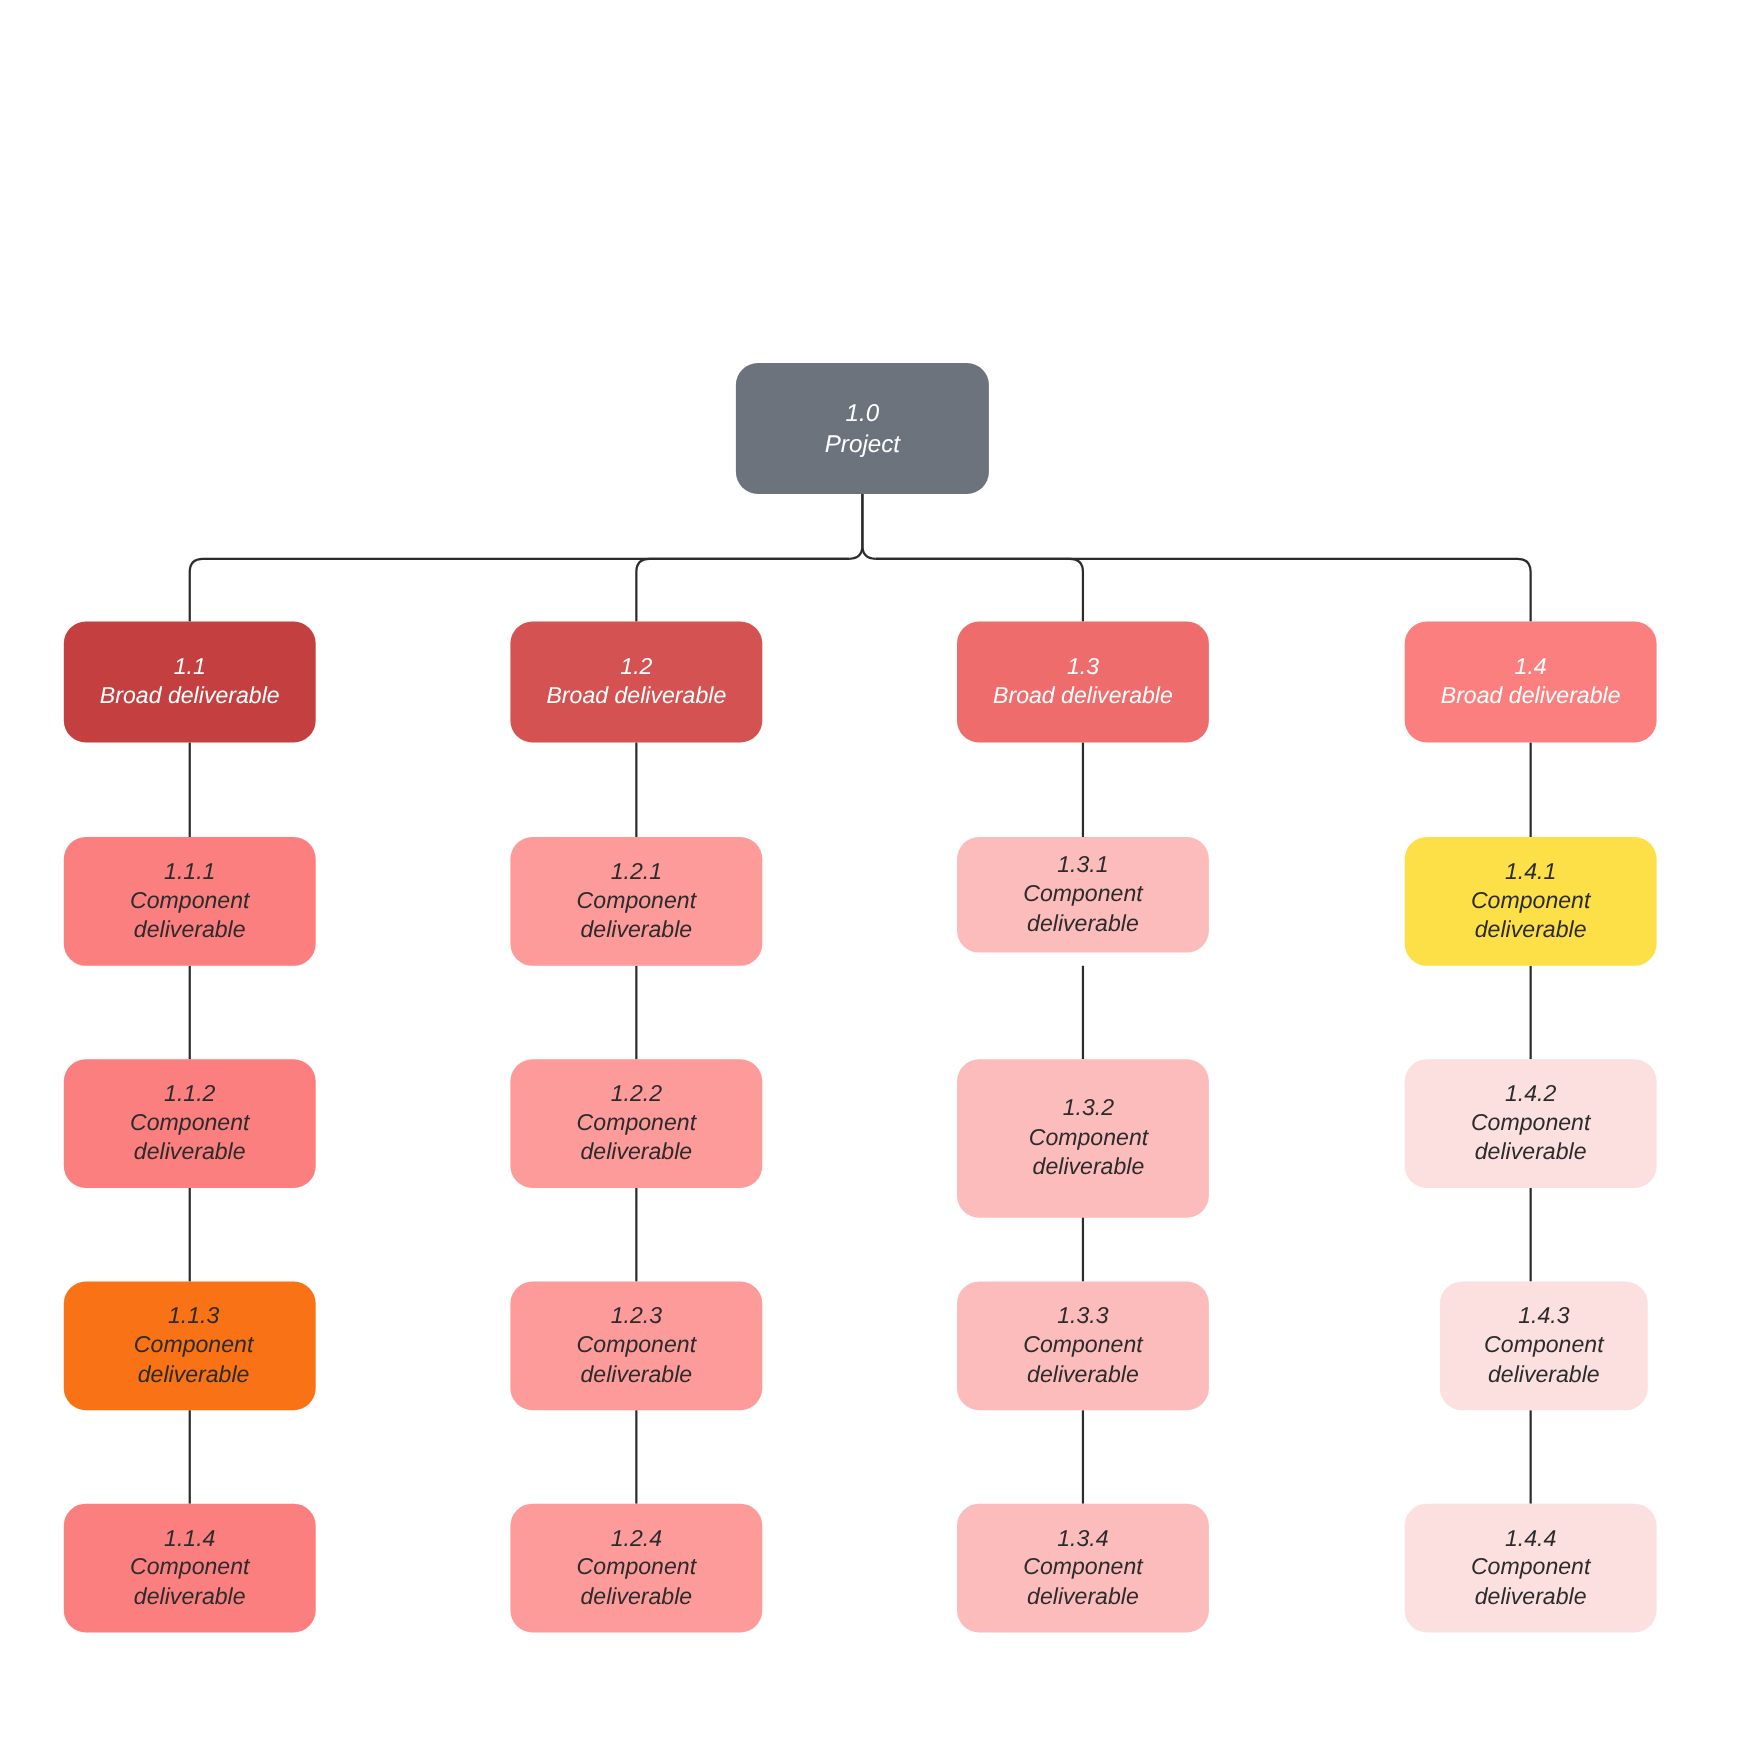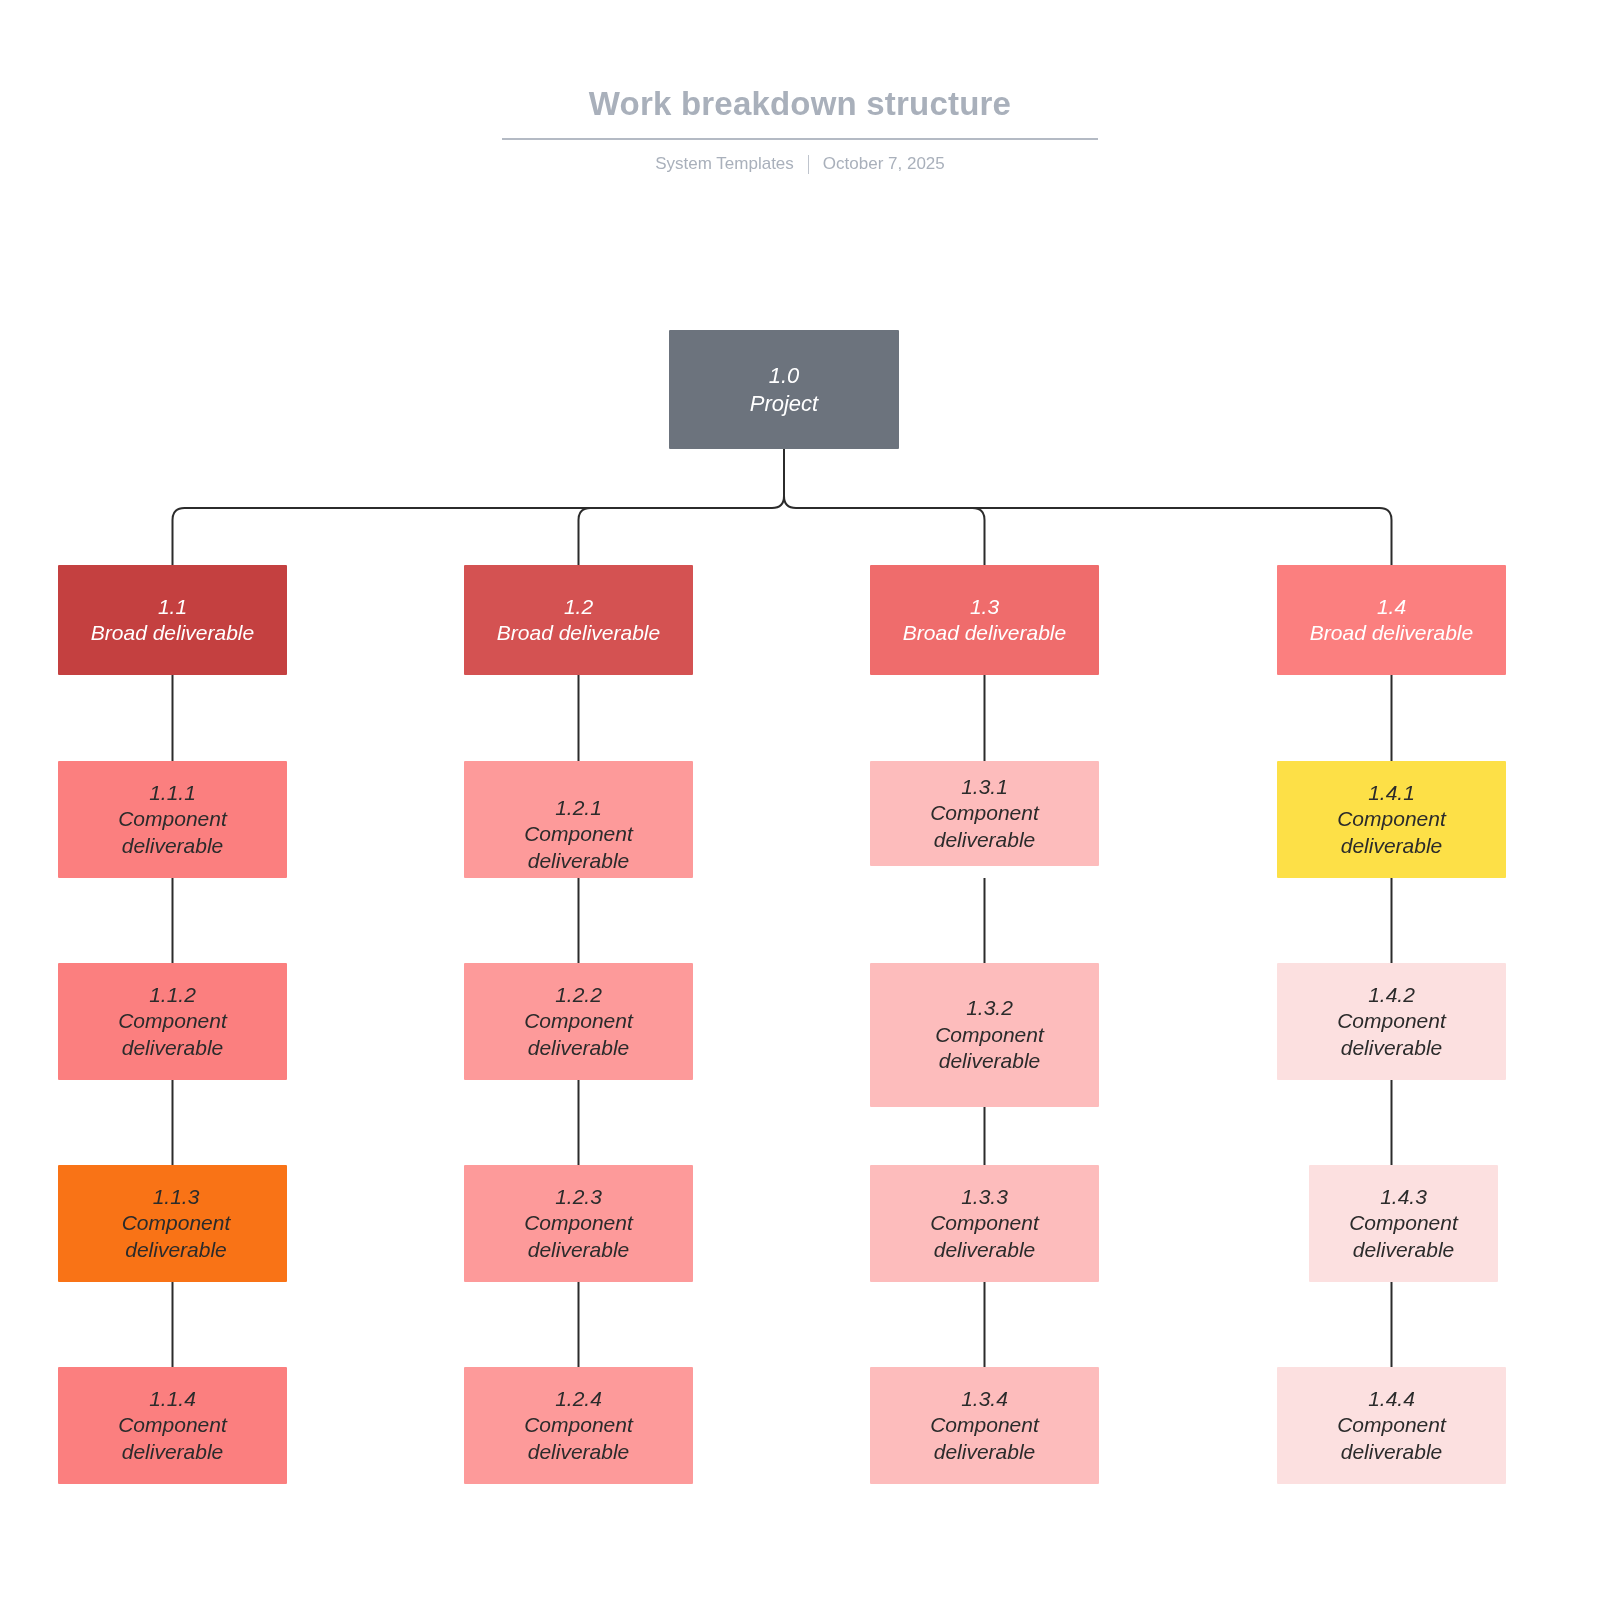--- a/index.html
+++ b/index.html
@@ -71,21 +71,21 @@
   #edges path {
     fill: none;
     stroke: #2b2b2b;
     stroke-width: 2;
   }
 
   
   .node {
     position: absolute;
     box-sizing: border-box;
-    border-radius: 1px;
+    border-radius: 20px;
     display: flex;
     flex-direction: column;
     align-items: center;
     justify-content: center;
     text-align: center;
     font-style: italic;
     line-height: 1.26;
     padding: 4px 10px;
   }
   .node .num   { display: block; }
@@ -108,29 +108,20 @@
     height: 117px;
     font-size: 21px;
     color: #2b2b2b;
   }
 </style>
 </head>
 <body>
 
 <div id="canvas">
 
-  <div id="header">
-    <div id="page-title">Work breakdown structure</div>
-    <div id="title-rule"></div>
-    <div id="subtitle">
-      <span>System Templates</span>
-      <span class="sep"></span>
-      <span>October 7, 2025</span>
-    </div>
-  </div>
 
   <svg id="edges" viewBox="0 0 1600 1600" width="1600" height="1600" aria-hidden="true">
       <path d="M 784 449 L 784 496 Q 784 508 796 508"></path>
       <path d="M 784 449 L 784 496 Q 784 508 772 508"></path>
       <path d="M 772 508 L 184.5 508 Q 172.5 508 172.5 520 L 172.5 565"></path>
       <path d="M 172.5 675 L 172.5 761"></path>
       <path d="M 172.5 878 L 172.5 963"></path>
       <path d="M 172.5 1080 L 172.5 1165"></path>
       <path d="M 172.5 1282 L 172.5 1367"></path>
       <path d="M 772 508 L 590.5 508 Q 578.5 508 578.5 520 L 578.5 565"></path>
@@ -172,21 +163,21 @@
         <span class="label">Component deliverable</span>
       </div>
       <div class="node level2" style="left: 58px; top: 1367px; width: 229px; height: 117px; background: rgb(251, 127, 127);">
         <span class="num">1.1.4</span>
         <span class="label">Component deliverable</span>
       </div>
       <div class="node level1" style="left: 464px; top: 565px; width: 229px; height: 110px; background: rgb(212, 82, 82);">
         <span class="num">1.2</span>
         <span class="label">Broad deliverable</span>
       </div>
-      <div class="node level2" style="left: 464px; top: 761px; width: 229px; height: 117px; background: rgb(253, 154, 154); justify-content: flex-end;">
+      <div class="node level2" style="left: 464px; top: 761px; width: 229px; height: 117px; background: rgb(253, 154, 154);">
         <span class="num">1.2.1</span>
         <span class="label">Component deliverable</span>
       </div>
       <div class="node level2" style="left: 464px; top: 963px; width: 229px; height: 117px; background: rgb(253, 154, 154);">
         <span class="num">1.2.2</span>
         <span class="label">Component deliverable</span>
       </div>
       <div class="node level2" style="left: 464px; top: 1165px; width: 229px; height: 117px; background: rgb(253, 154, 154);">
         <span class="num">1.2.3</span>
         <span class="label">Component deliverable</span>

